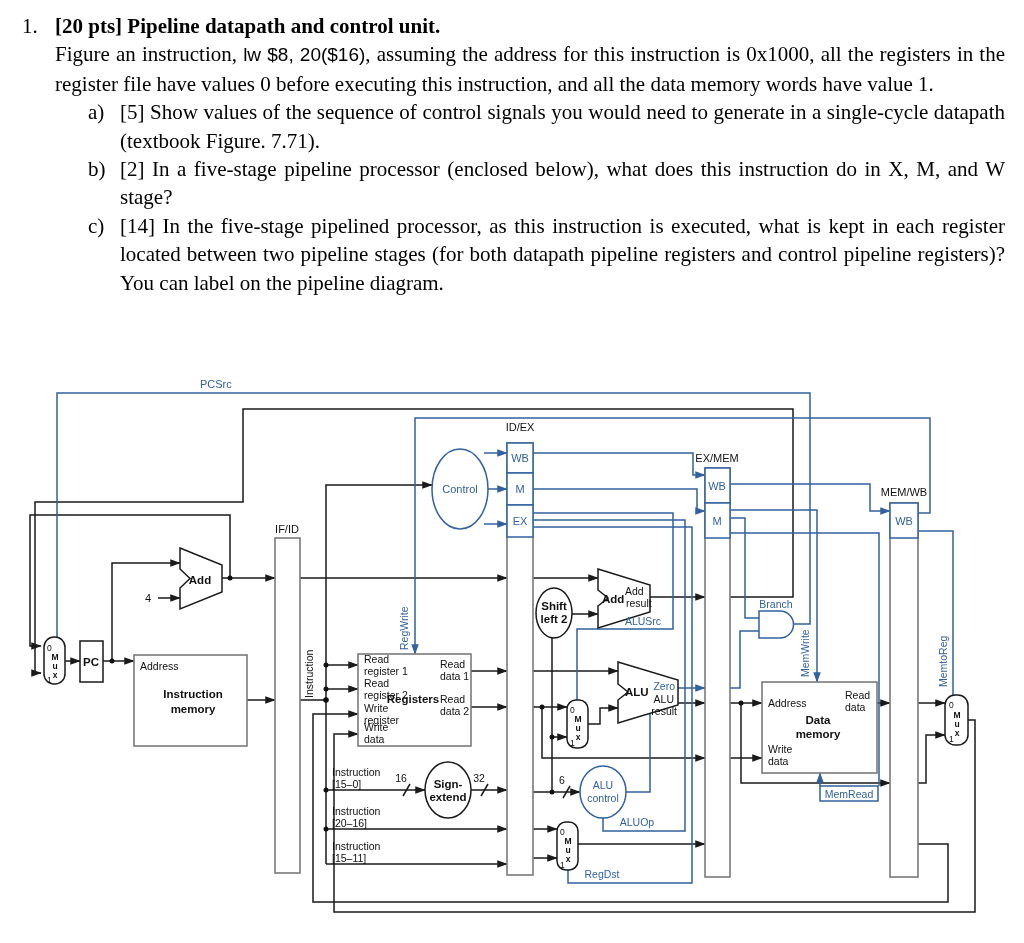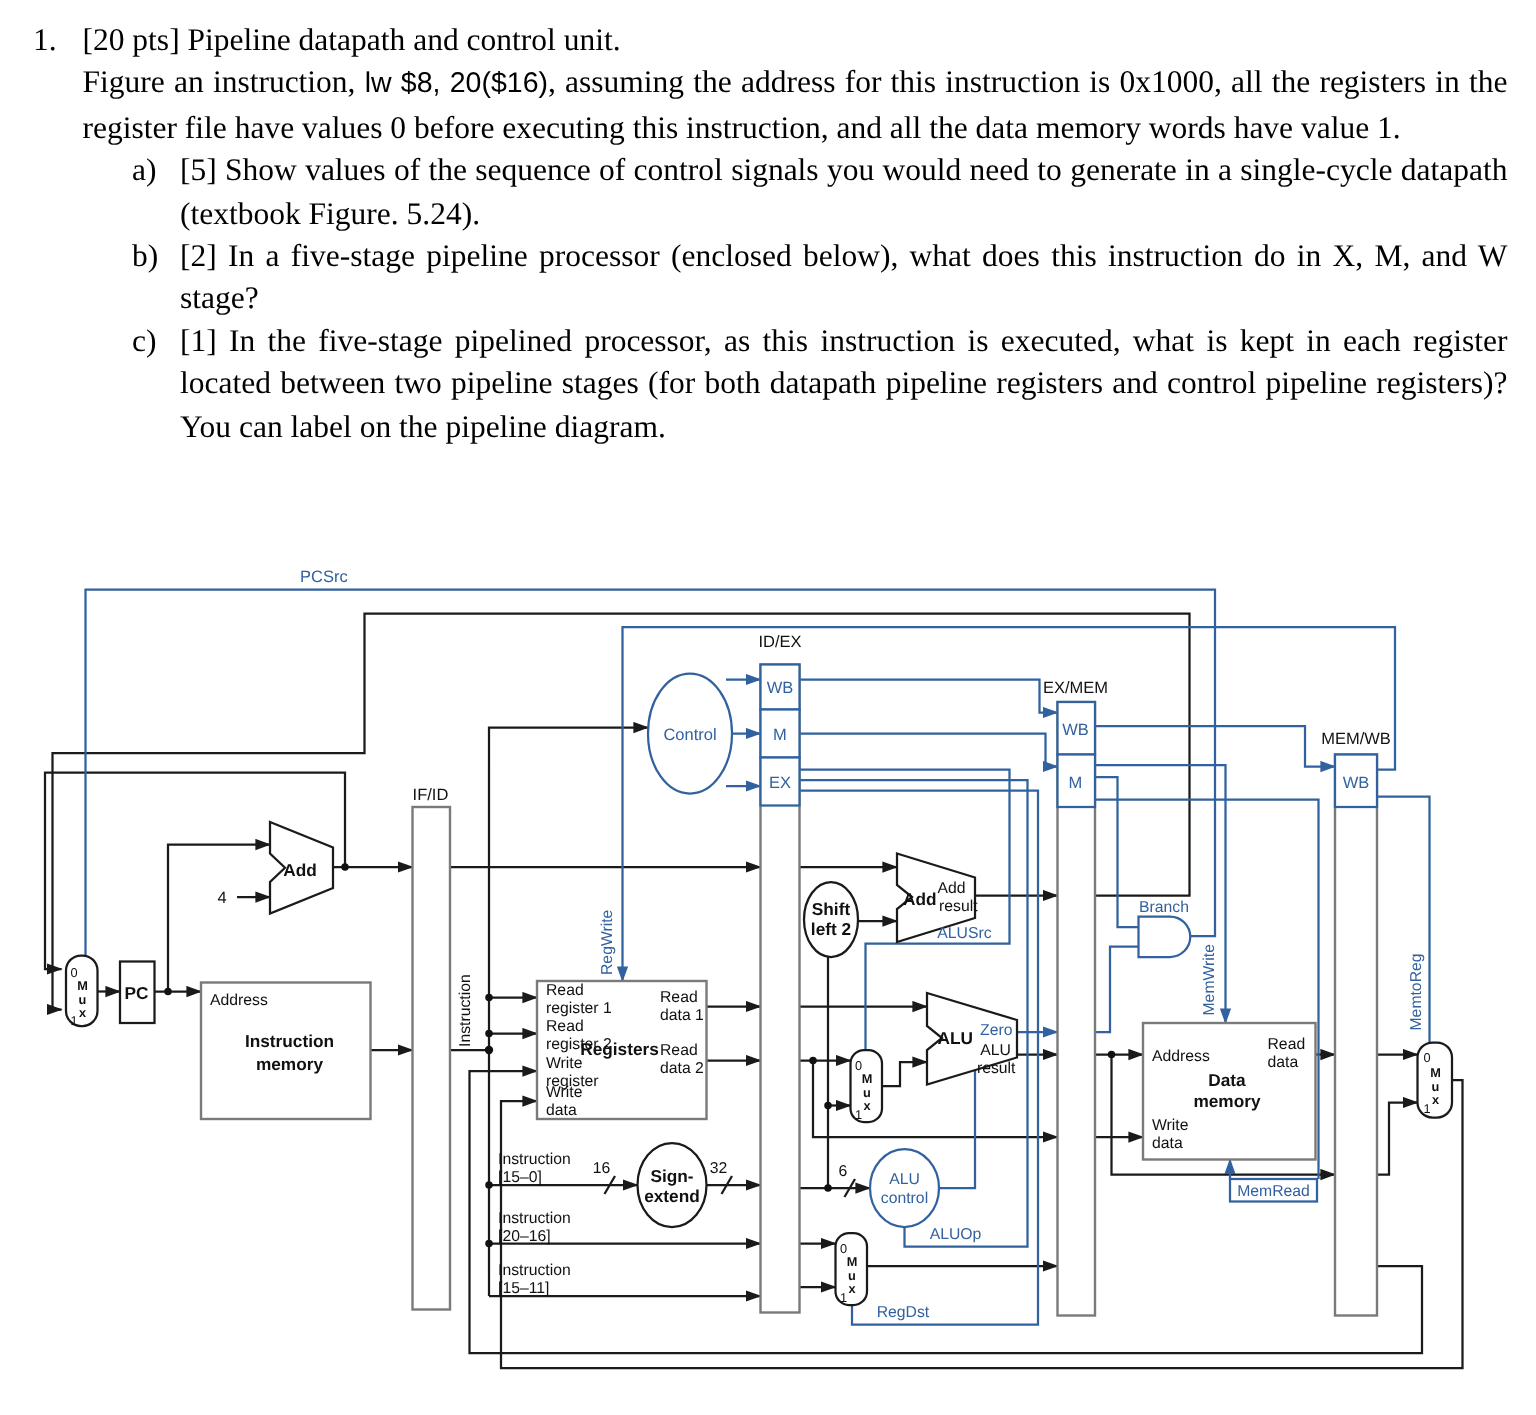--- a/index.html
+++ b/index.html
@@ -1,21 +1,21 @@
 <!DOCTYPE html>
 <html><head>
 <meta charset="utf-8">
 <style>
   html,body{margin:0;padding:0;background:#fff;}
   .page{position:relative;width:1024px;height:943px;background:#ffffff;overflow:hidden;
         font-family:"Liberation Serif",serif;color:#000;}
   .qtext{position:absolute;left:22px;top:12px;width:983px;font-size:21px;line-height:28.4px;}
   .row{display:flex;}
   .num{width:33px;flex:none;}
-  .qtitle{flex:1;}
+  .qtitle{flex:1;font-weight:bold;}
   .para{margin-left:33px;text-align:justify;}
   .item{display:flex;margin-left:66px;}
   .imark{width:32px;flex:none;}
   .ibody{flex:1;text-align:justify;}
   .instr{font-family:"Liberation Sans",sans-serif;font-size:19px;margin-top:15px;}
   svg{position:absolute;left:0;top:363px;width:1024px;height:580px;}
   svg text{font-family:"Liberation Sans",sans-serif;fill:#111;}
   .t{font-size:10.5px;}
   .tb{font-size:11.5px;font-weight:bold;}
   .ts{font-size:11px;}
@@ -34,29 +34,29 @@
 <div class="page">
 
   <div class="qtext">
     <div class="row">
       <div class="num">1.</div>
       <div class="qtitle">[20 pts] Pipeline datapath and control unit.</div>
     </div>
     <div class="para"><span>Figure an instruction, </span><span class="instr">lw $8, 20($16)</span><span>, assuming the address for this instruction is 0x1000, all the registers in the register file have values 0 before executing this instruction, and all the data memory words have value 1.</span></div>
     <div class="item">
       <div class="imark">a)</div>
-      <div class="ibody">[5] Show values of the sequence of control signals you would need to generate in a single-cycle datapath (textbook Figure. 5.24).</div>
+      <div class="ibody">[5] Show values of the sequence of control signals you would need to generate in a single-cycle datapath (textbook Figure. 7.71).</div>
     </div>
     <div class="item">
       <div class="imark">b)</div>
       <div class="ibody">[2] In a five-stage pipeline processor (enclosed below), what does this instruction do in X, M, and W stage?</div>
     </div>
     <div class="item">
       <div class="imark">c)</div>
-      <div class="ibody">[1] In the five-stage pipelined processor, as this instruction is executed, what is kept in each register located between two pipeline stages (for both datapath pipeline registers and control pipeline registers)? You can label on the pipeline diagram.</div>
+      <div class="ibody">[14] In the five-stage pipelined processor, as this instruction is executed, what is kept in each register located between two pipeline stages (for both datapath pipeline registers and control pipeline registers)? You can label on the pipeline diagram.</div>
     </div>
   </div>
 
   <svg viewBox="0 0 1024 580">
     <defs>
       <marker id="mb" markerWidth="7" markerHeight="6" refX="6.5" refY="2.5" orient="auto">
         <path d="M0,0 L7,2.5 L0,5 z" fill="#1a1a1a"></path>
       </marker>
       <marker id="mu" markerWidth="7" markerHeight="6" refX="6.5" refY="2.5" orient="auto">
         <path d="M0,0 L7,2.5 L0,5 z" fill="#31619f"></path>

